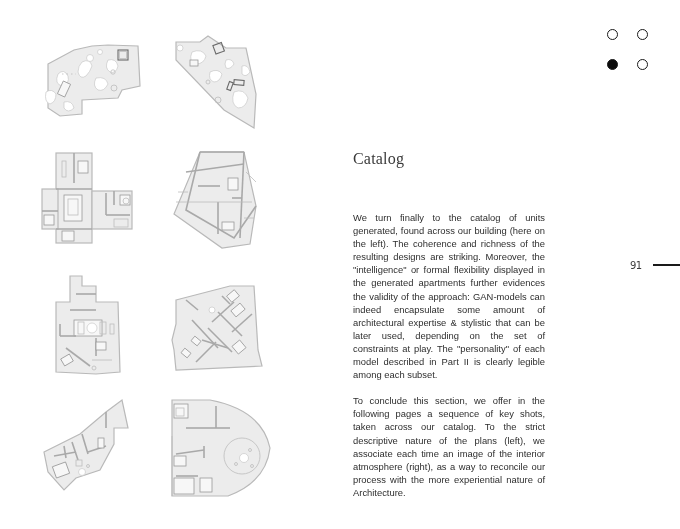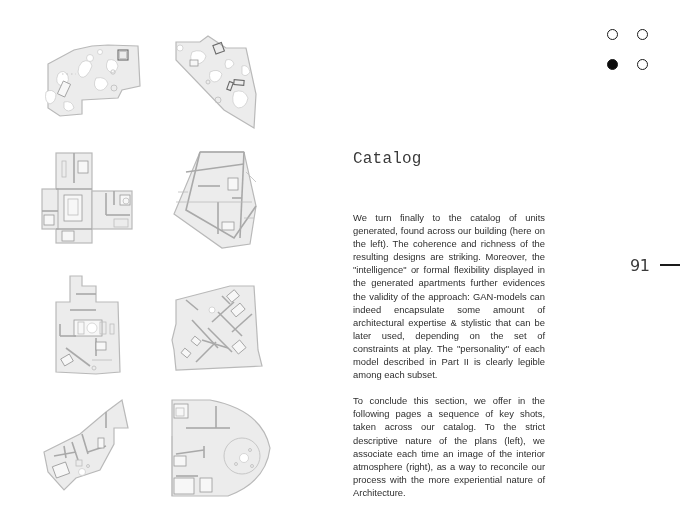--- a/index.html
+++ b/index.html
@@ -57,36 +57,36 @@
     .page-number-wrap {
       position: absolute;
       left: 630px;
       top: 257px;
       height: 16px;
       display: flex;
       align-items: center;
     }
     .page-number {
       font-family: "DejaVu Sans", sans-serif;
-      font-size: 16px;
+      font-size: 10px;
       color: #3a3a3a;
       letter-spacing: -0.5px;
       margin-right: 11px;
     }
     .page-rule {
       width: 36px;
       height: 1.5px;
       background: #1a1a1a;
     }
 
     .title {
       position: absolute;
       left: 353px;
       top: 150px;
-      font-family: Liberation Mono, monospace;
+      font-family: Liberation Serif, serif;
       font-weight: 300;
       font-size: 16px;
       color: #3a3a3a;
       letter-spacing: 0.2px;
       margin: 0;
     }
     .body-text {
       position: absolute;
       left: 353px;
       top: 203px;

